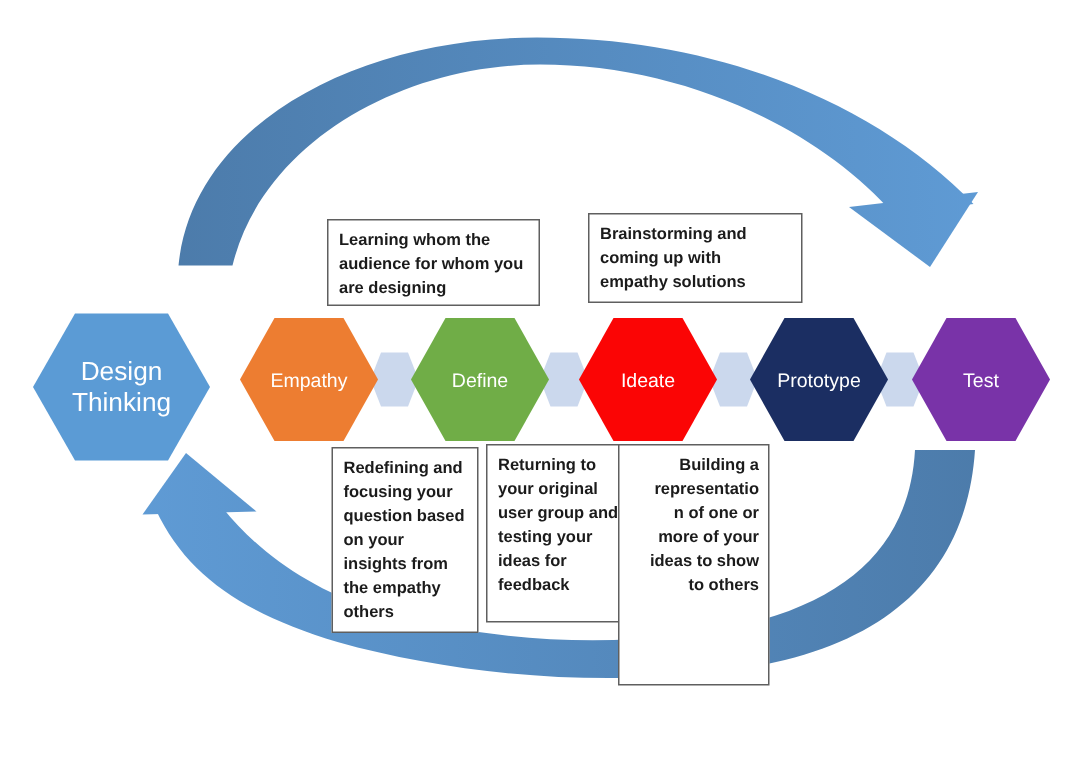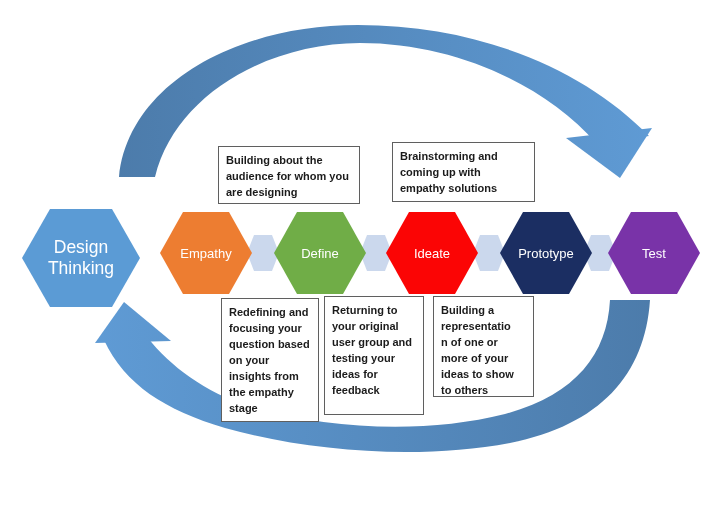--- a/index.html
+++ b/index.html
@@ -116,43 +116,43 @@
         <polygon points="500,253 523,212 569,212 592,253 569,294 523,294" fill="#1B2E62"></polygon>
         <text class="hex-label" x="546" y="258" text-anchor="middle">Prototype</text>
       </g>
       <g>
         <polygon points="608,253 631,212 677,212 700,253 677,294 631,294" fill="#7933A8"></polygon>
         <text class="hex-label" x="654" y="258" text-anchor="middle">Test</text>
       </g>
     </g>
   </svg>
 
-  <div class="note" style="left:218px; top:146px; width:142px; height:58px;">Building about the
+  <div class="note" style="left:218px; top:146px; width:142px; height:58px;">Learning whom the
 audience for whom you
 are designing</div>
 
   <div class="note" style="left:392px; top:142px; width:143px; height:60px;">Brainstorming and
 coming up with
 empathy solutions</div>
 
   <div class="note" style="left:221px; top:298px; width:98px; height:124px;">Redefining and
 focusing your
 question based
 on your
 insights from
 the empathy
-stage</div>
+others</div>
 
   <div class="note" style="left:324px; top:296px; width:100px; height:119px;">Returning to
 your original
 user group and
 testing your
 ideas for
 feedback</div>
 
-  <div class="note" style="left:433px; top:296px; width:101px; height:101px;">Building a
+  <div class="note" style="left:412px; top:296px; width:101px; height:161px;text-align:right;">Building a
 representatio
 n of one or
 more of your
 ideas to show
 to others</div>
 
 </div>
 
 </body></html>

